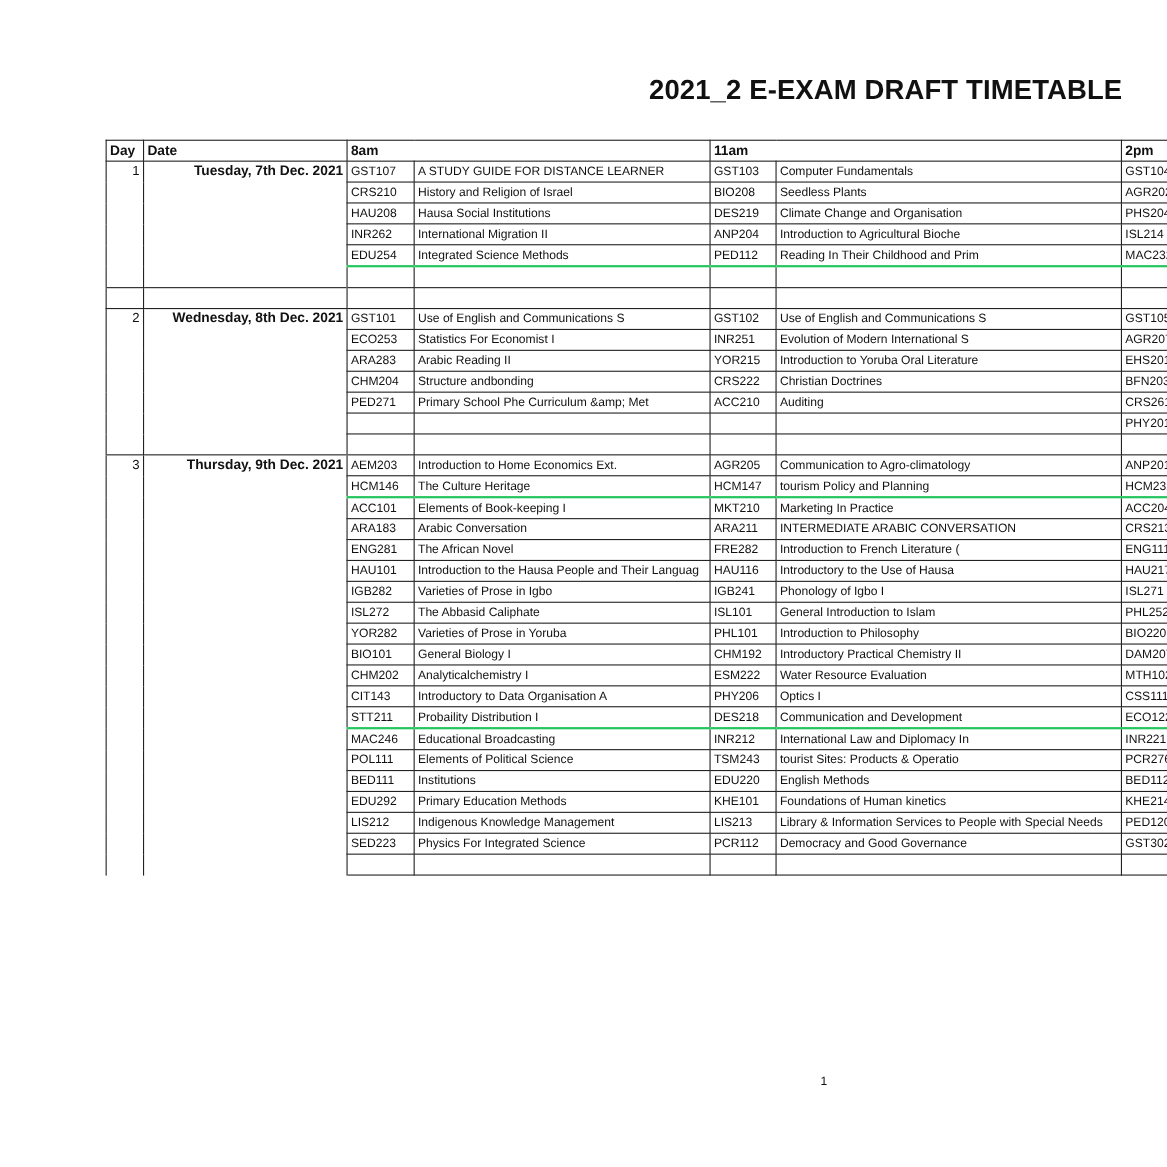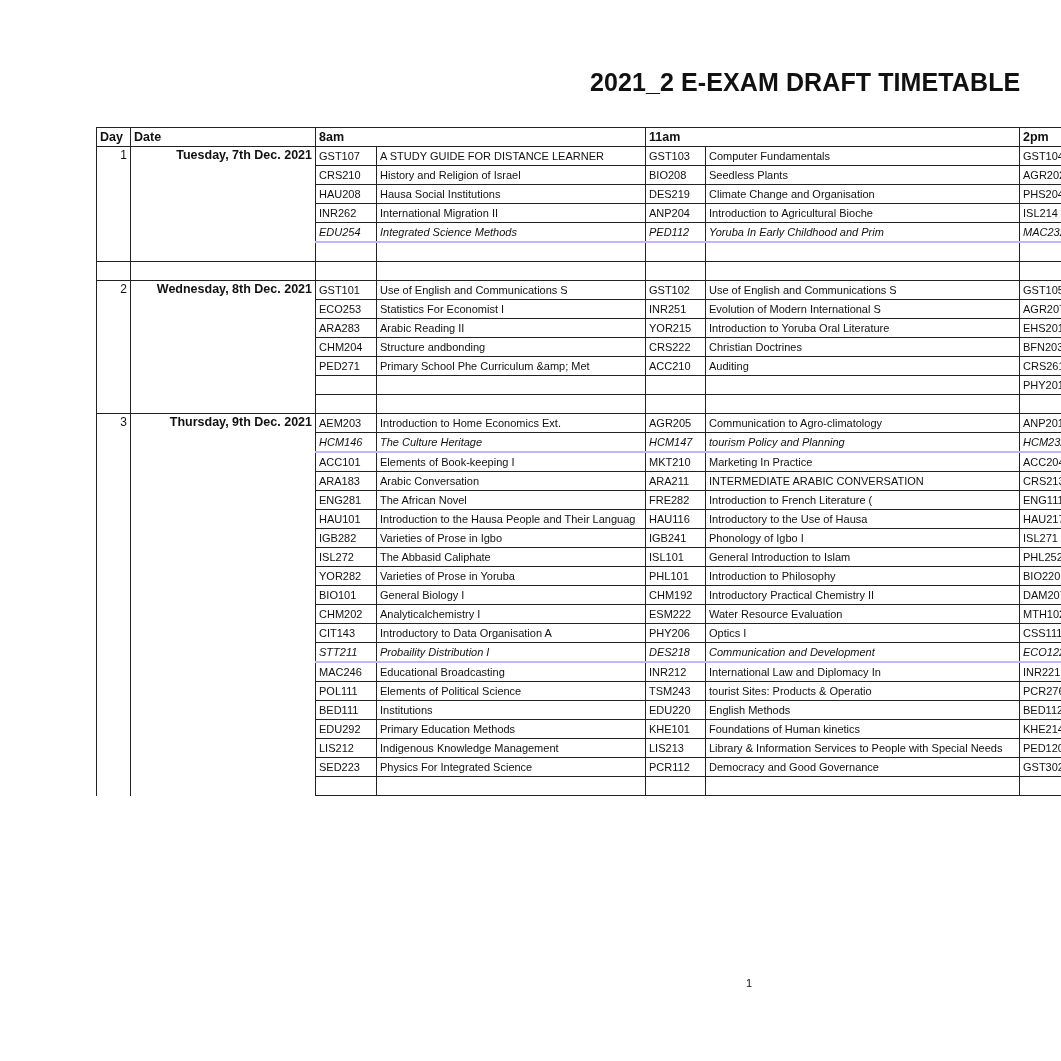--- a/index.html
+++ b/index.html
@@ -14,21 +14,21 @@
   col.c-day { width: 34px; }
   col.c-date { width: 185px; }
   col.c-code { width: 61px; }
   col.c-name8 { width: 269px; }
   col.c-code11 { width: 60px; }
   col.c-name11 { width: 314px; }
   col.c-code2 { width: 60px; }
   tr.hdr td { font-weight: bold; font-size: 12.5px; height: 18px; }
   td.day { text-align: right; vertical-align: top; font-size: 12px; border-bottom: none; border-top: 1px solid #222; }
   td.date { text-align: right; vertical-align: top; font-weight: bold; font-size: 12.5px; border-bottom: none; }
-  tr.thick td.sess { border-bottom: 2px solid #c4b5fd; font-style: italic; }
+  tr.thick td.sess { border-bottom: 2px solid #22c55e; }
   td.noright { border-right: none; }
   .pagenum { position: absolute; left: 746px; top: 977px; font-size: 11px; }
 </style>
 </head>
 <body>
 
 <div class="title">2021_2 E-EXAM DRAFT TIMETABLE</div>
 
 <div class="sheet">
   <table>
@@ -76,21 +76,21 @@
           <td class="sess">INR262</td>
           <td class="sess">International Migration II</td>
           <td class="sess">ANP204</td>
           <td class="sess">Introduction to Agricultural Bioche</td>
           <td class="sess noright">ISL214</td>
         </tr>
         <tr class="thick">
           <td class="sess">EDU254</td>
           <td class="sess">Integrated Science Methods</td>
           <td class="sess">PED112</td>
-          <td class="sess">Yoruba In Early Childhood and Prim</td>
+          <td class="sess">Reading In Their Childhood and Prim</td>
           <td class="sess noright">MAC232</td>
         </tr>
         <tr>
           <td class="sess"></td>
           <td class="sess"></td>
           <td class="sess"></td>
           <td class="sess"></td>
           <td class="sess noright"></td>
         </tr>
         <tr>

